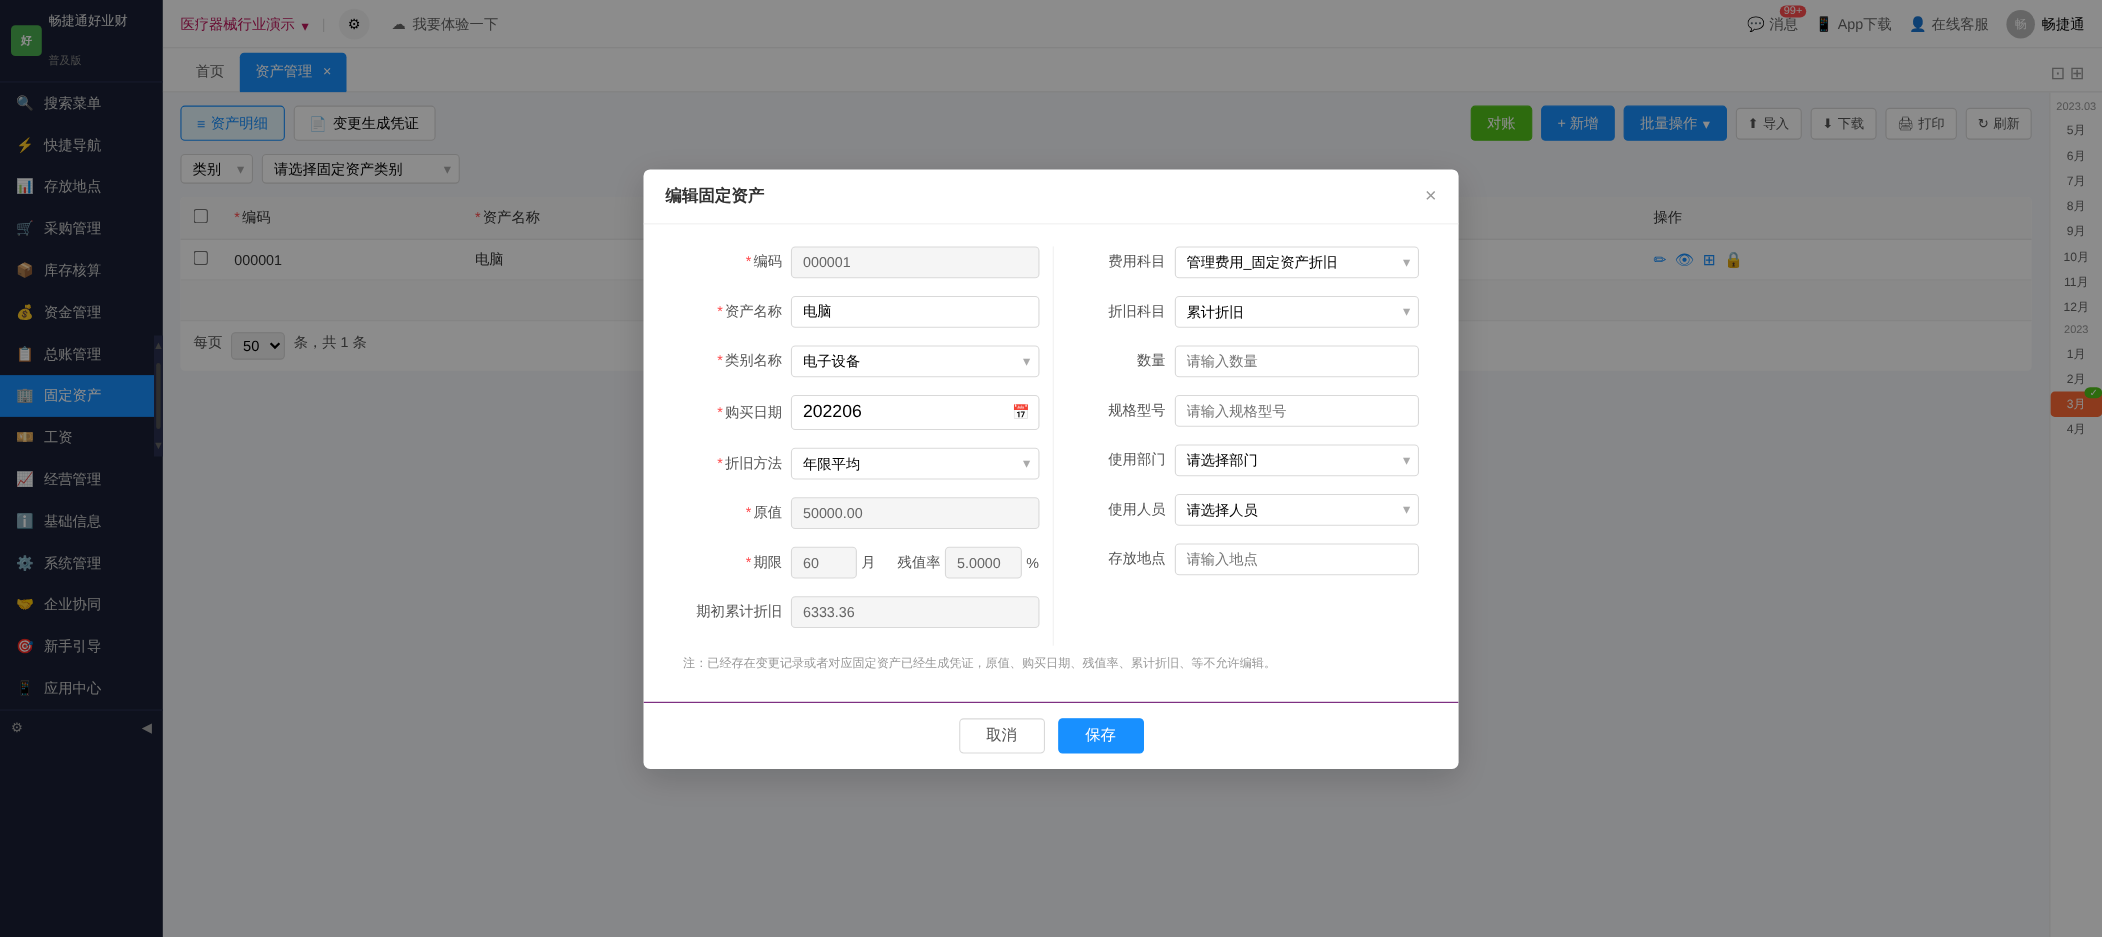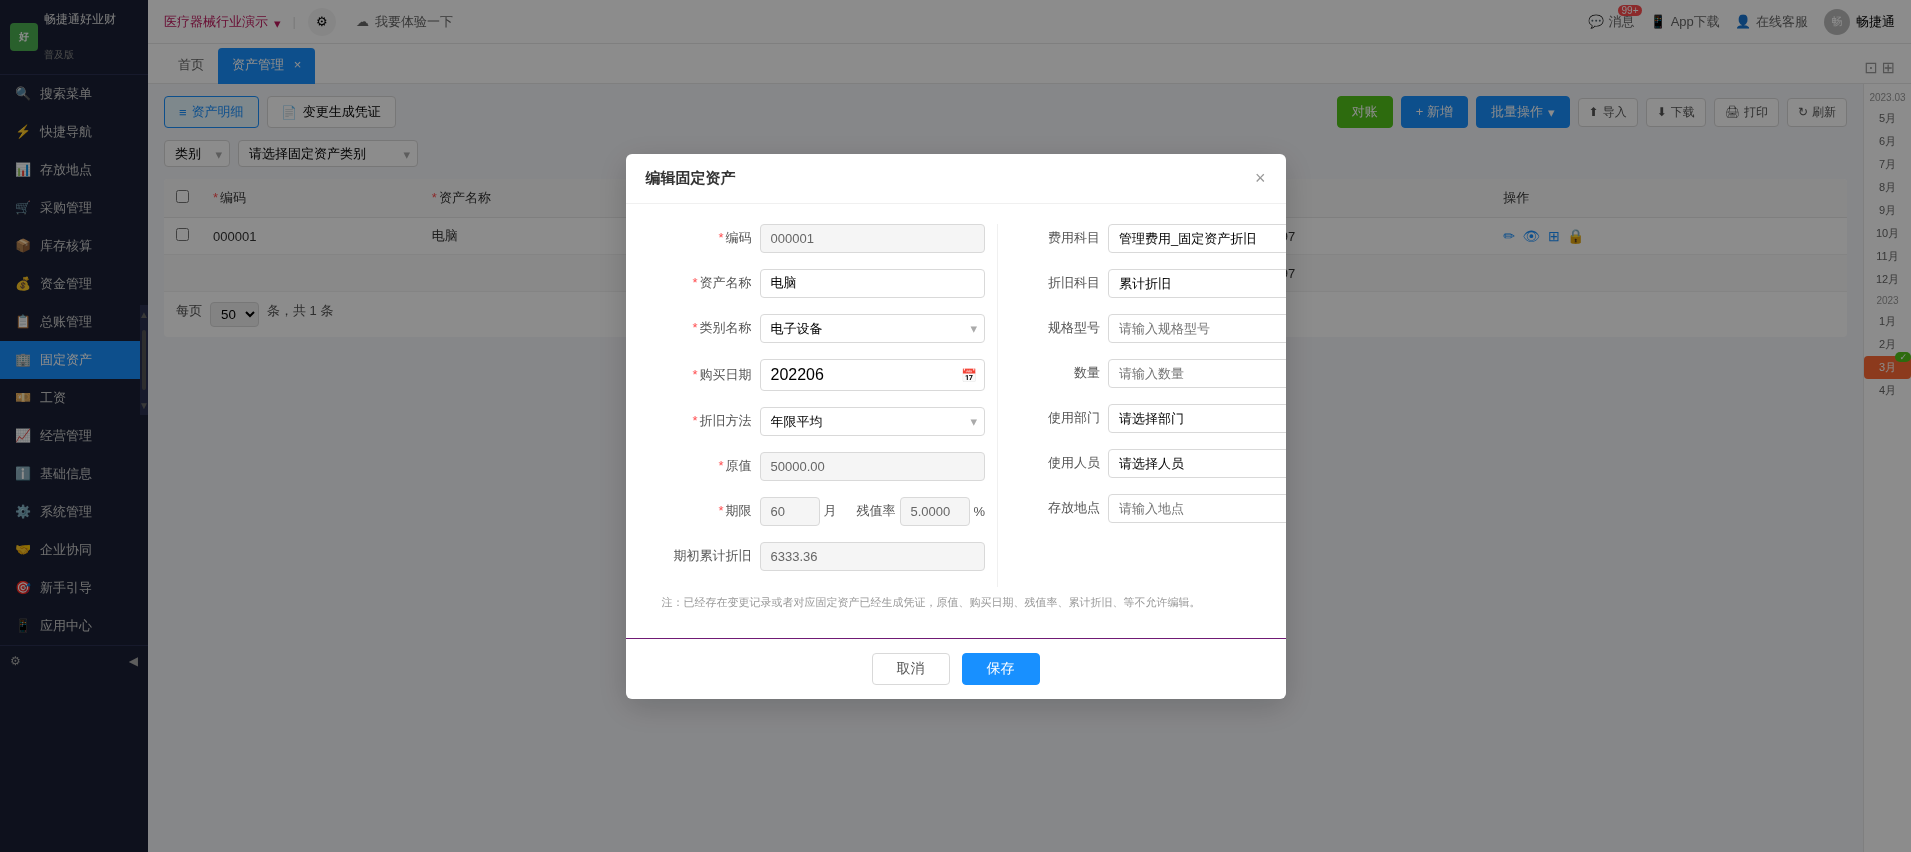--- a/index.html
+++ b/index.html
@@ -77,21 +77,21 @@
 
     
     .calendar-panel { width: 48px; background: #fff; border-left: 1px solid #e8e8e8; display: flex; flex-direction: column; align-items: center; padding: 4px 0; font-size: 11px; overflow-y: auto; }
     .calendar-month { padding: 4px 0; color: #666; text-align: center; cursor: pointer; width: 100%; }
     .calendar-month.active { background: #ff6b35; color: #fff; border-radius: 4px; }
     .calendar-year { font-size: 10px; color: #999; padding: 4px 0; }
     .cal-badge { background: #52c41a; color: #fff; border-radius: 8px; font-size: 9px; padding: 0 4px; }
 
     
     .modal-overlay { position: fixed; top: 0; left: 0; width: 100%; height: 100%; background: rgba(0,0,0,0.45); z-index: 1000; display: flex; align-items: center; justify-content: center; }
-    .modal { background: #fff; border-radius: 6px; width: 660px; max-height: 90vh; overflow-y: auto; box-shadow: 0 8px 32px rgba(0,0,0,0.18); }
+    .modal { background: #fff; border-radius: 6px; width: 741px; max-height: 90vh; overflow-y: auto; box-shadow: 0 8px 32px rgba(0,0,0,0.18); }
     .modal-header { padding: 14px 20px; border-bottom: 1px solid #f0f0f0; display: flex; align-items: center; justify-content: space-between; }
     .modal-title { font-size: 15px; font-weight: 600; color: #333; }
     .modal-close { background: none; border: none; cursor: pointer; font-size: 18px; color: #999; }
     .modal-body { padding: 20px 24px; }
     .modal-footer { padding: 14px 24px; border-top: 1px solid #701a75; display: flex; justify-content: center; gap: 12px; }
 
     
     .form-grid { display: grid; grid-template-columns: 1fr 1fr; gap: 0; }
     .form-col { padding: 0 12px; }
     .form-col-divider { border-left: 1px solid #f0f0f0; }
@@ -442,26 +442,26 @@
           </div>
           <div class="form-row">
             <div class="form-label"><span>折旧科目</span></div>
             <div class="form-select-wrap">
               <select class="form-select">
                 <option>累计折旧</option>
               </select>
             </div>
           </div>
           <div class="form-row">
+            <div class="form-label"><span>数量</span></div>
+            <input class="form-input" type="text" placeholder="请输入数量" style="">
+          </div>
+          <div class="form-row">
             <div class="form-label"><span>规格型号</span></div>
             <input class="form-input" type="text" placeholder="请输入规格型号" style="">
-          </div>
-          <div class="form-row">
-            <div class="form-label"><span>数量</span></div>
-            <input class="form-input" type="text" placeholder="请输入数量" style="">
           </div>
           <div class="form-row">
             <div class="form-label"><span>使用部门</span></div>
             <div class="form-select-wrap">
               <select class="form-select">
                 <option>请选择部门</option>
               </select>
             </div>
           </div>
           <div class="form-row">

